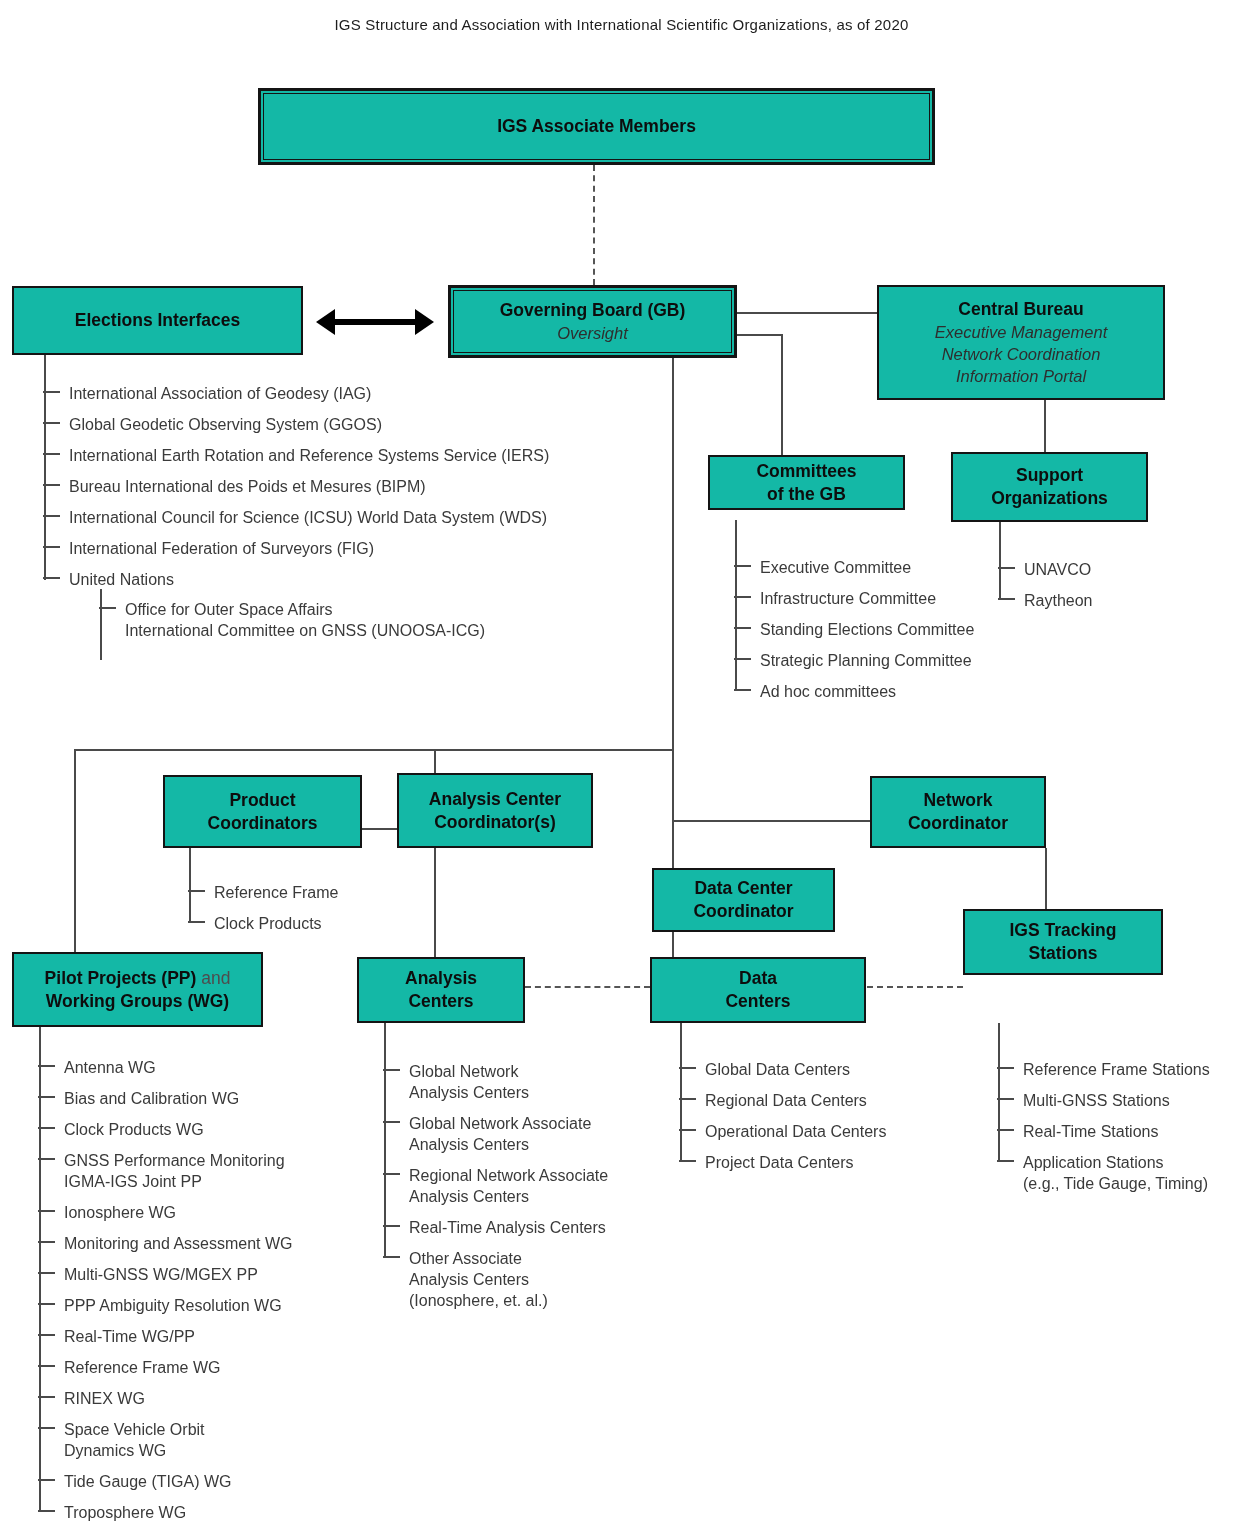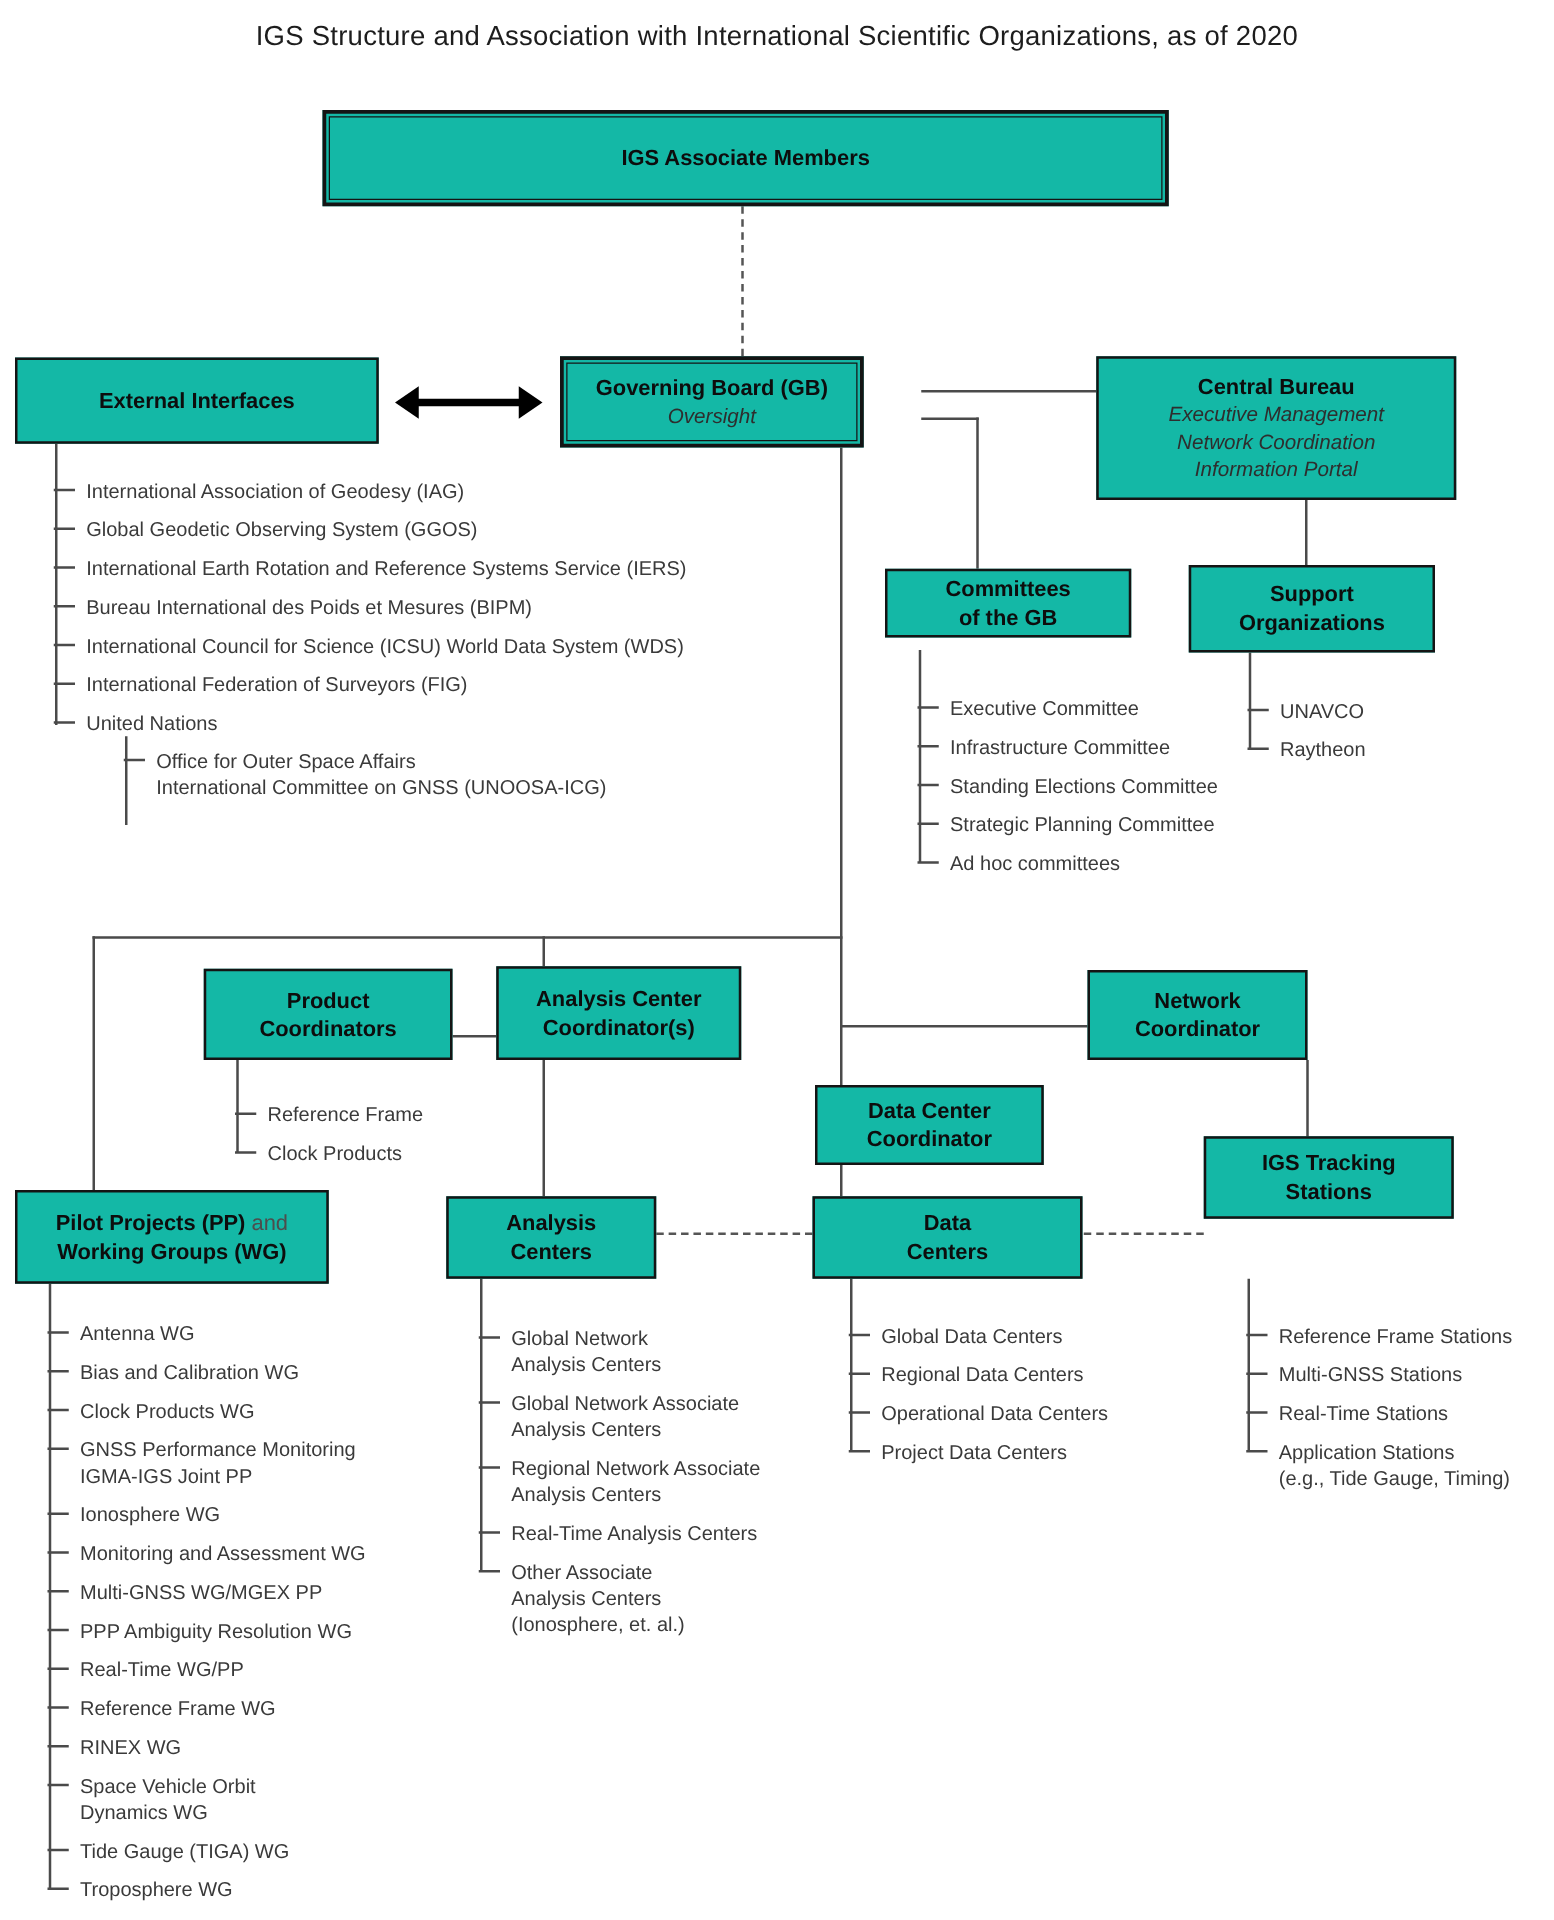--- a/index.html
+++ b/index.html
@@ -1,19 +1,19 @@
 <!DOCTYPE html>
 <html><head>
 <meta charset="utf-8">
 <style>
   html,body{margin:0;padding:0;background:#ffffff;}
   .canvas{position:relative;width:1243px;height:1536px;background:#ffffff;
           font-family:"Liberation Sans","DejaVu Sans",sans-serif;overflow:hidden;}
   .page-title{position:absolute;top:16px;left:0;width:100%;text-align:center;
-          font-size:22px;color:#1d1d1d;letter-spacing:.2px;}
+          font-size:15px;color:#1d1d1d;letter-spacing:.2px;}
   
   .hline{position:absolute;height:2px;background:#4a4a4a;z-index:1;}
   .vline{position:absolute;width:2px;background:#4a4a4a;z-index:1;}
   .vdash{position:absolute;width:0;border-left:2px dashed #555;z-index:1;}
   .hdash{position:absolute;height:0;border-top:2px dashed #555;z-index:1;}
   
   .box{position:absolute;background:#14b8a6;border:2.5px solid #141414;z-index:2;
        display:flex;flex-direction:column;align-items:center;justify-content:center;
        text-align:center;box-sizing:border-box;}
   .box-double{border-width:3px;}
@@ -69,24 +69,24 @@
   <div class="vline" style="left:39px;top:1027px;height:484px;"></div>
   <div class="vline" style="left:384px;top:1023px;height:234px;"></div>
   <div class="vline" style="left:680px;top:1023px;height:138px;"></div>
   <div class="vline" style="left:998px;top:1023px;height:138px;"></div>
 
   <div class="box box-double" style="left:258px;top:88px;width:677px;height:77px;">
     <div class="box-title">IGS Associate Members</div>
   </div>
 
   <div class="box" style="left:12px;top:286px;width:291px;height:69px;">
-    <div class="box-title">External Interfaces</div>
-  </div>
-
-  <div class="box box-double" style="left:448px;top:285px;width:243px;height:73px;">
+    <div class="box-title">Elections Interfaces</div>
+  </div>
+
+  <div class="box box-double" style="left:448px;top:285px;width:289px;height:73px;">
     <div class="box-title">Governing Board (GB)</div>
     <div class="box-sub">Oversight</div>
   </div>
 
   <div class="box" style="left:877px;top:285px;width:288px;height:115px;">
     <div class="box-title">Central Bureau</div>
     <div class="box-sub">Executive Management</div>
     <div class="box-sub">Network Coordination</div>
     <div class="box-sub">Information Portal</div>
   </div>

